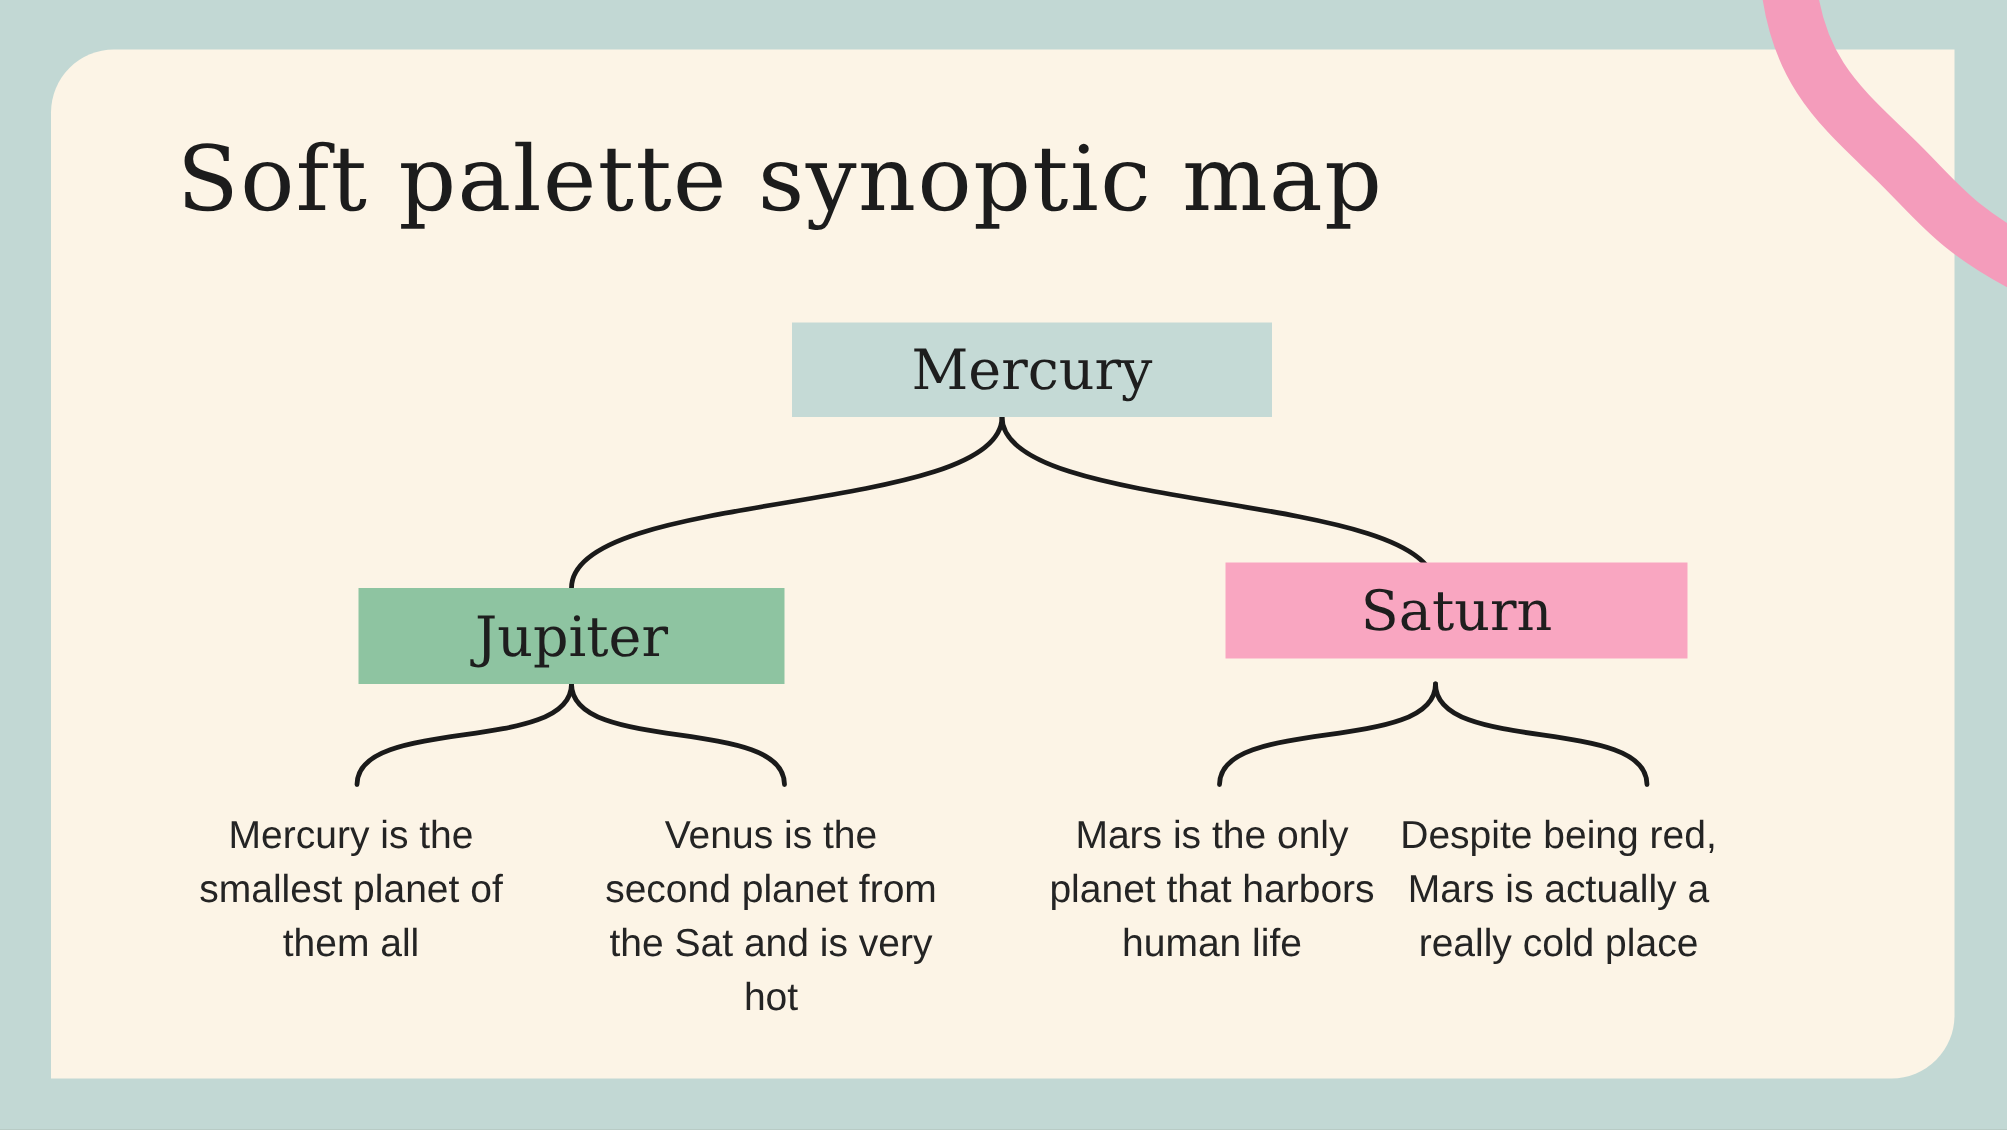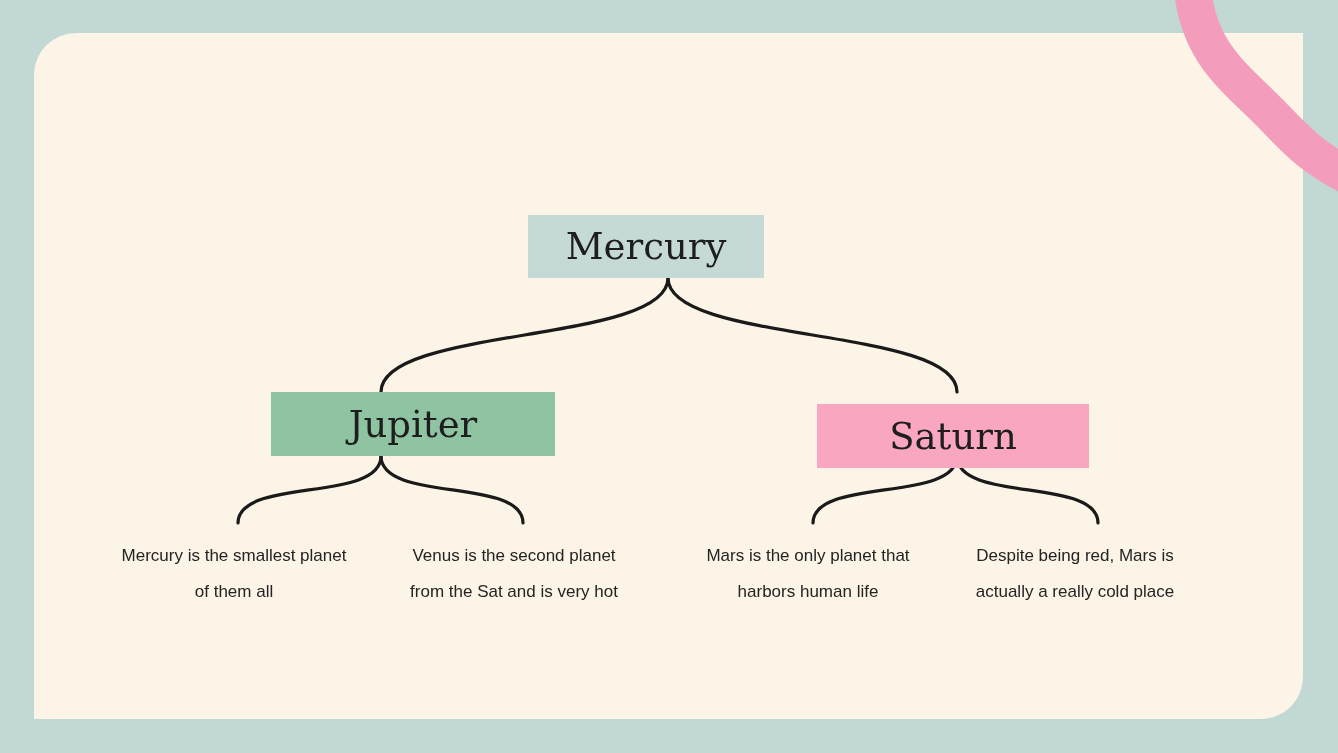--- a/index.html
+++ b/index.html
@@ -54,36 +54,36 @@
   .node {
     position: absolute;
     display: flex;
     align-items: center;
     justify-content: center;
     font-family: "DejaVu Serif", "Liberation Serif", serif;
     font-size: 37px;
     font-weight: 500;
     color: #1e1e1e;
   }
-  .node-root    { left: 528px; top: 215px; width: 236px; height: 63px; background: #c5dad6; }
+  .node-root    { left: 528px; top: 215px; width: 320px; height: 63px; background: #c5dad6; }
   .node-jupiter { left: 239px; top: 392px; width: 284px; height: 64px; background: #8ec4a1; }
-  .node-saturn  { left: 817px; top: 404px; width: 272px; height: 64px; background: #f9a6c1; text-align: center; }
+  .node-saturn  { left: 817px; top: 375px; width: 308px; height: 64px; background: #f9a6c1; text-align: center; }
   .leaf {
     position: absolute;
     top: 538px;
     width: 230px;
-    font-size: 17px;
+    font-size: 26px;
     line-height: 36px;
     text-align: center;
     color: #242424;
   }
   .leaf-1 { left: 119px; }
   .leaf-2 { left: 399px; }
   .leaf-3 { left: 693px; }
-  .leaf-4 { left: 960px; text-align: center; }
+  .leaf-4 { left: 924px; text-align: center; }
   .squiggle {
     position: absolute;
     left: 0;
     top: 0;
     width: 1338px;
     height: 753px;
     pointer-events: none;
   }
   .squiggle path {
     fill: none;
@@ -92,33 +92,34 @@
     stroke-linecap: round;
   }
 </style>
 </head>
 <body>
 
 <div class="stage" style="background: rgb(194, 216, 212);">
 
   <div class="card" style="background: rgb(252, 244, 230);"></div>
 
+  <h1 class="slide-title" style="color: rgb(28, 28, 28);">Soft palette synoptic map</h1>
 
   <svg class="connectors" viewBox="0 0 1338 753" xmlns="http://www.w3.org/2000/svg" aria-hidden="true">
     <path d="M 668 278 C 668 344 381 326 381 392" style="stroke: rgb(26, 26, 26);"></path>
     <path d="M 668 278 C 668 344 957 326 957 392" style="stroke: rgb(26, 26, 26);"></path>
     <path d="M 381 456 C 381 503 238 477 238 523" style="stroke: rgb(26, 26, 26);"></path>
     <path d="M 381 456 C 381 503 523 477 523 523" style="stroke: rgb(26, 26, 26);"></path>
     <path d="M 957 456 C 957 503 813 477 813 523" style="stroke: rgb(26, 26, 26);"></path>
     <path d="M 957 456 C 957 503 1098 477 1098 523" style="stroke: rgb(26, 26, 26);"></path>
   </svg>
 
   <div class="node node-root" style="background: rgb(197, 218, 214);">Mercury</div>
 
-  <div class="node node-jupiter" style="background: rgb(142, 196, 161); margin-left: 32px;">Jupiter</div>
+  <div class="node node-jupiter" style="background: rgb(142, 196, 161);">Jupiter</div>
 
   <div class="node node-saturn" style="background: rgb(249, 166, 193);">Saturn</div>
 
   <div class="leaf leaf-1">Mercury is the smallest planet of them all</div>
 
   <div class="leaf leaf-2">Venus is the second planet from the Sat and is very hot</div>
 
   <div class="leaf leaf-3">Mars is the only planet that harbors human life</div>
 
   <div class="leaf leaf-4">Despite being red, Mars is actually a really cold place</div>

